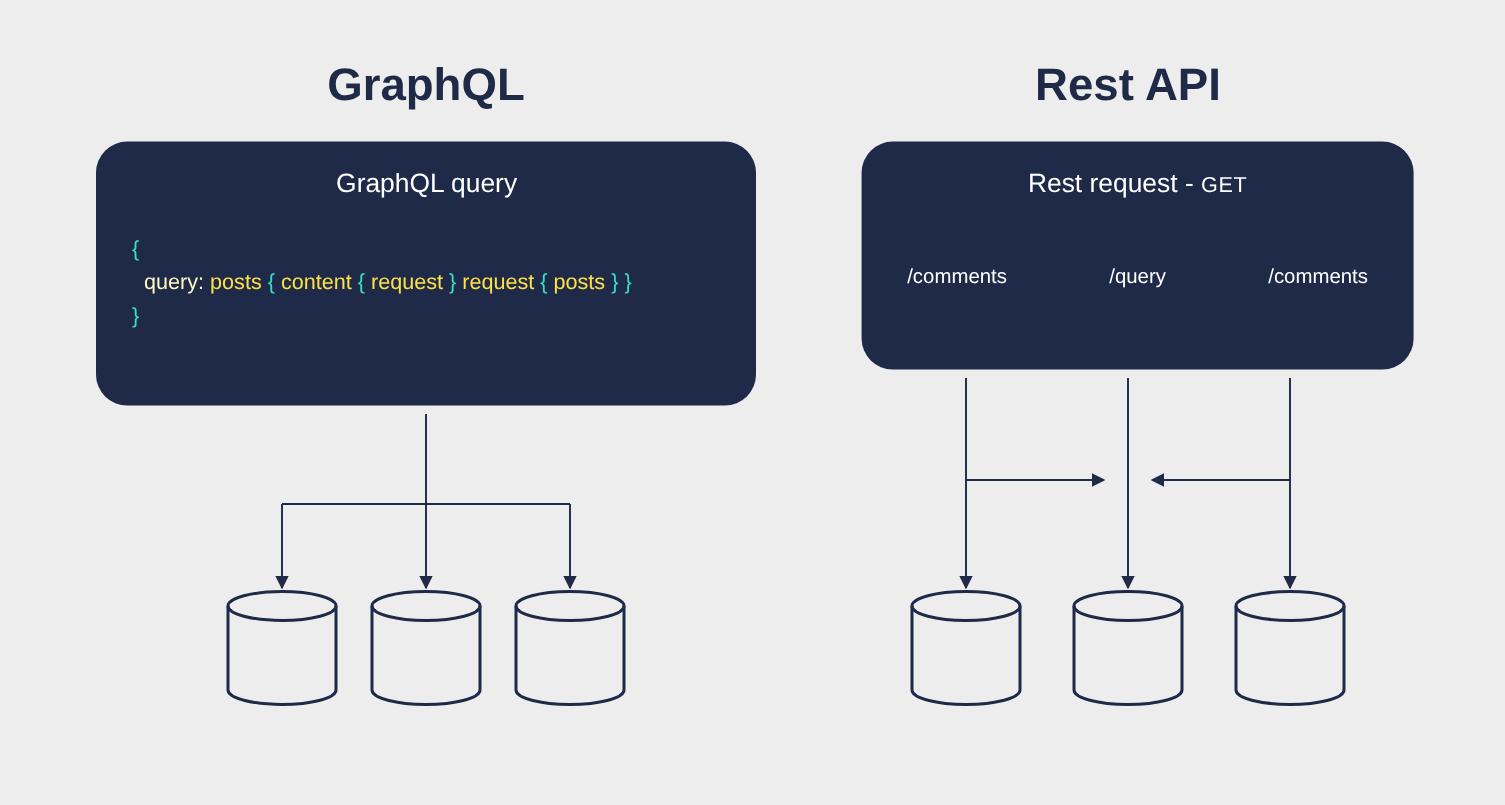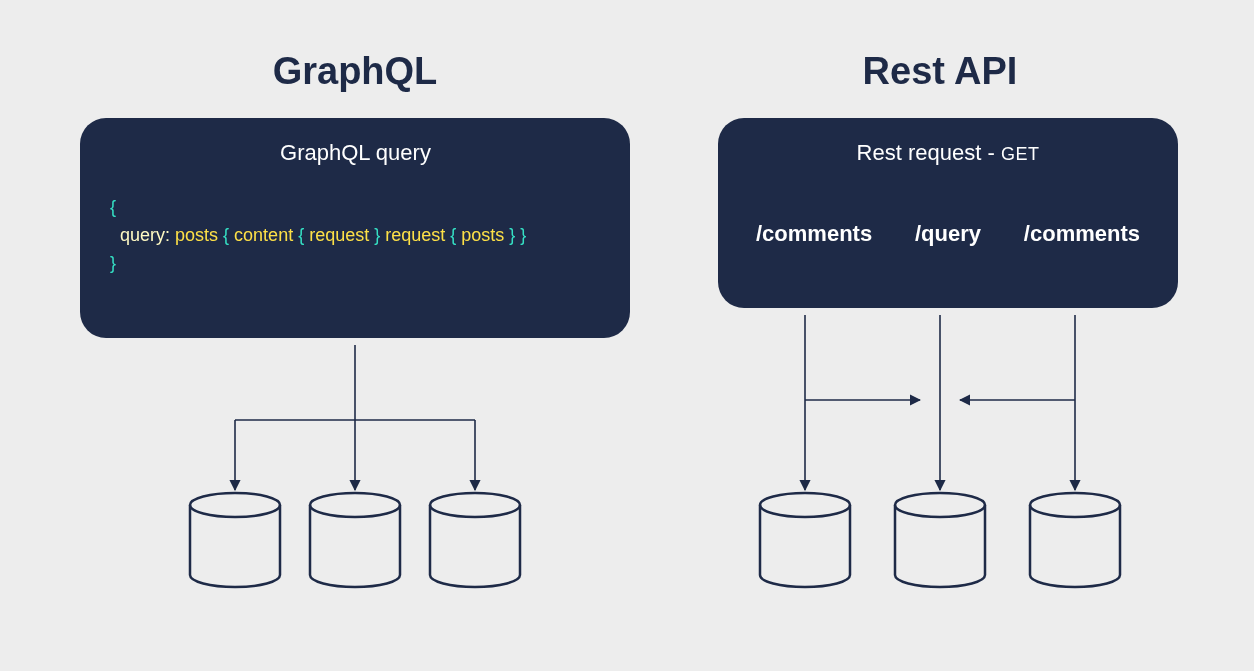--- a/index.html
+++ b/index.html
@@ -56,23 +56,22 @@
     line-height:1.55;
     font-family:"Segoe UI",Arial,sans-serif;
   }
   .c-cyan{color:#35e0c4;}
   .c-pink{color:#fde047;}
   .c-white{color:#fef9c3;}
   .endpoints{
     display:flex;
     justify-content:space-between;
     padding:0 18px;
-    font-size:22px;
+    font-size:17px;
     margin-top:55px;
-    font-weight:bold;
   }
   svg.arrows{
     position:absolute;
     left:0;
     top:0;
     pointer-events:none;
   }
 </style>
 </head>
 <body>

